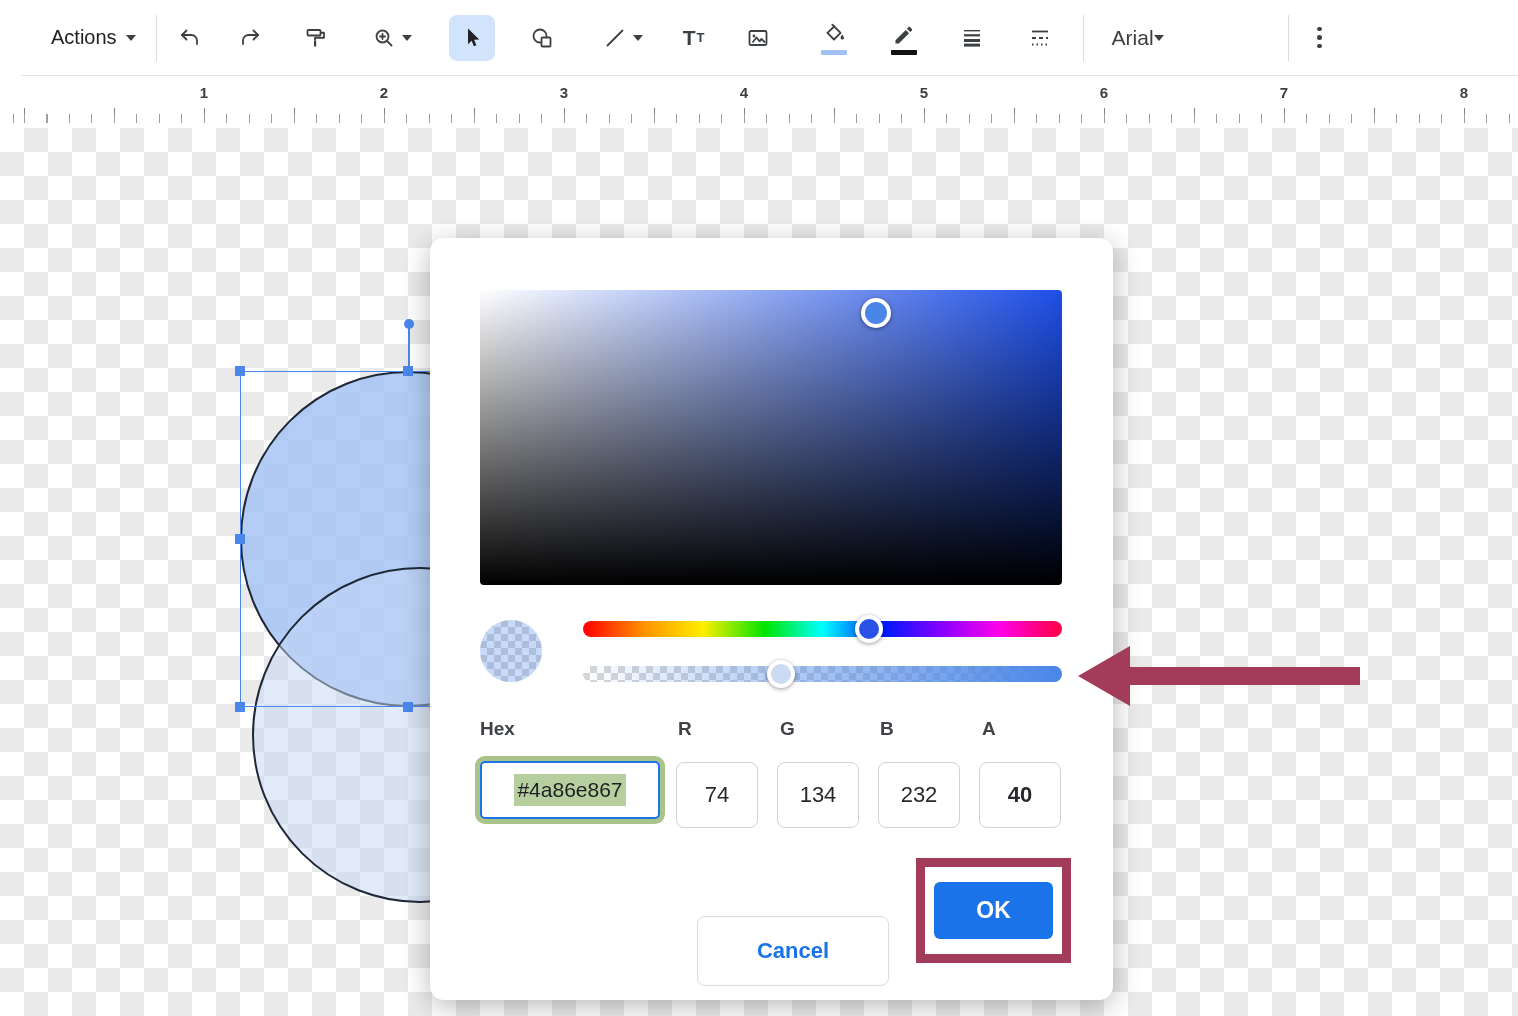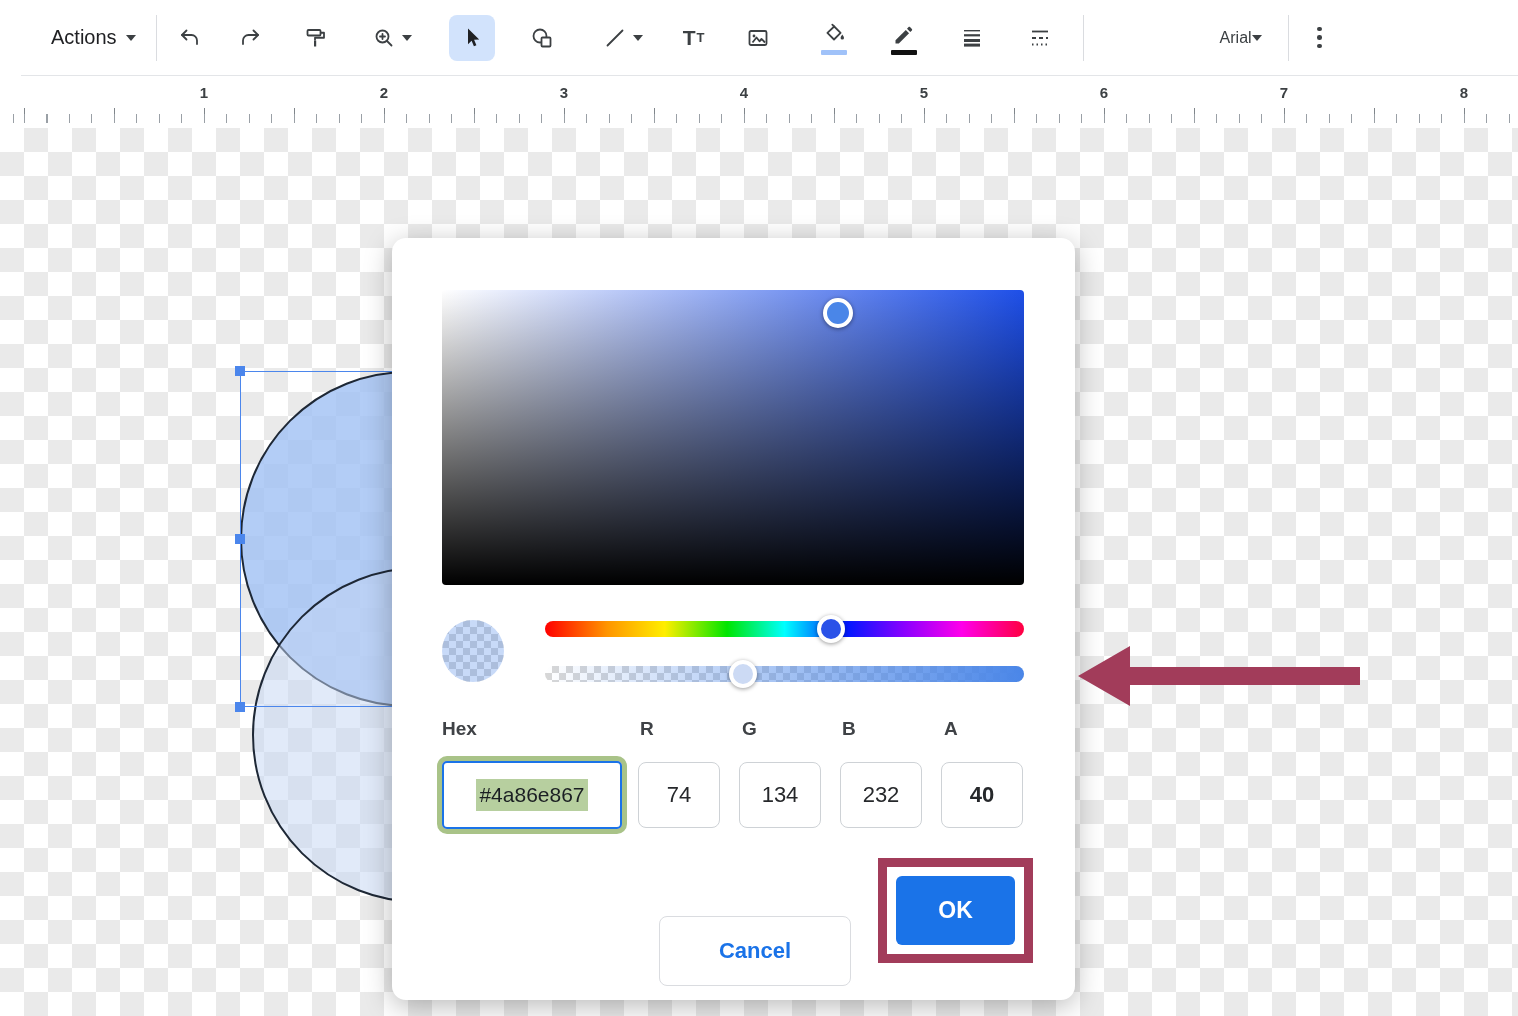--- a/index.html
+++ b/index.html
@@ -17,21 +17,21 @@
     border-radius:8px; color:#3c4043; cursor:pointer; flex:0 0 auto;
   }
   .icon-btn { width:46px; }
   .tool-btn.active { background:#d2e3fc; }
   .tsep { width:1px; height:46px; background:#dadce0; flex:0 0 auto; }
   .caret {
     width:0; height:0; border-left:5px solid transparent; border-right:5px solid transparent;
     border-top:6px solid #3c4043; display:inline-block;
   }
   .actions-btn { margin-left:18px; padding:0 12px; font-size:20px; color:#202124; gap:9px; }
-  .font-btn { width:178px; padding:0 14px; font-size:16px; color:#3c4043; justify-content:flex-end; }
+  .font-btn { width:178px; padding:0 14px; font-size:21px; color:#3c4043; justify-content:flex-start; }
   .toolbar svg { display:block; }
   .underline-bar { position:absolute; left:10px; right:10px; bottom:6px; height:5px; border-radius:1px; }
   .rel { position:relative; }
   .text-icon-large { font-size:21px; font-weight:700; color:#3c4043; }
   .text-icon-small { font-size:13px; font-weight:700; color:#3c4043; margin-left:1px; }
   .dots-icon { display:flex; flex-direction:column; gap:4px; align-items:center; }
   .dots-icon i { width:4.5px; height:4.5px; border-radius:50%; background:#3c4043; }
 
   
   .ruler { position:absolute; top:77px; left:0; right:0; height:51px; background:#fff; z-index:4; }
@@ -63,21 +63,21 @@
   .shape-circle { position:absolute; width:336px; height:336px; border-radius:50%; border:2px solid #1e2836; }
   .circle-1 { left:240px; top:243px; background:rgba(158,191,244,.78); }
   .circle-2 { left:252px; top:439px; background:rgba(195,213,243,.5); }
   .selection-box { position:absolute; left:240px; top:243px; width:336px; height:336px; border:1.5px solid #4b86ec; }
   .handle { position:absolute; width:10px; height:10px; background:#4b86ec; }
   .rot-line { position:absolute; left:167px; top:-44px; width:1.5px; height:43px; background:#4b86ec; }
   .rot-dot { position:absolute; left:163px; top:-53px; width:10px; height:10px; border-radius:50%; background:#4b86ec; }
 
   
   .dialog {
-    position:absolute; left:392px; top:238px; width:683px; height:762px;
+    position:absolute; left:430px; top:238px; width:683px; height:762px;
     background:#fff; border-radius:14px; box-shadow:0 6px 28px rgba(0,0,0,.28);
     z-index:10;
   }
   .sv-area {
     position:absolute; left:50px; top:52px; width:582px; height:295px; border-radius:4px;
     background-image:
       linear-gradient(to bottom, rgba(0,0,0,0), #000),
       linear-gradient(to right, #fff, #1e4fe8);
   }
   .sv-cursor {
@@ -104,21 +104,21 @@
     position:absolute; width:28px; height:28px; border-radius:50%;
     border:4px solid #fff; box-shadow:0 1px 4px rgba(0,0,0,.4); z-index:2;
   }
   .hue-thumb { left:425px; top:377px; background:#2b52e8; }
   .alpha-thumb { left:337px; top:422px; background:#ccdaf4; }
 
   .field-label { position:absolute; top:480px; font-size:19px; font-weight:700; color:#3f4246; }
   .lbl-hex { left:50px; } .lbl-r { left:248px; } .lbl-g { left:350px; } .lbl-b { left:450px; } .lbl-a { left:552px; }
 
   .hex-wrap {
-    position:absolute; left:45px; top:518px; width:190px; height:78px;
+    position:absolute; left:45px; top:518px; width:190px; height:68px;
     border:5px solid #a9c388; border-radius:10px; background:#f0abfc;
   }
   .hex-inner {
     position:absolute; inset:0; border:2.5px solid #1a73e8; border-radius:5px;
     display:flex; align-items:center; justify-content:center; background:#fff;
   }
   .hex-text { font-size:21px; color:#1b1f23; background:#b7cf9f; padding:4px 3px; }
 
   .num-input {
     position:absolute; top:524px; width:82px; height:66px;
@@ -130,21 +130,21 @@
   .cancel-btn {
     position:absolute; left:267px; top:642px; width:192px; height:70px;
     background:#fff; border:1.5px solid #dadce0; border-radius:8px;
     font-family:"Liberation Sans", sans-serif; font-size:22px; font-weight:700; color:#1a73e8; cursor:pointer;margin-top:36px;
   }
   .ok-highlight {
     position:absolute; left:486px; top:620px; width:155px; height:105px;
     border:9px solid #a23c5a; display:flex; align-items:center; justify-content:center; background:#fff;
   }
   .ok-btn {
-    width:119px; height:69px; background:#1a73e8; border:none; border-radius:6px;
+    width:119px; height:57px; background:#1a73e8; border:none; border-radius:6px;
     font-family:"Liberation Sans", sans-serif; font-size:23px; font-weight:700; color:#fff; cursor:pointer;
   }
 
   
   .arrow-annotation { position:absolute; left:1070px; top:640px; z-index:20; }
 </style>
 </head>
 <body>
 
 <div class="app">

